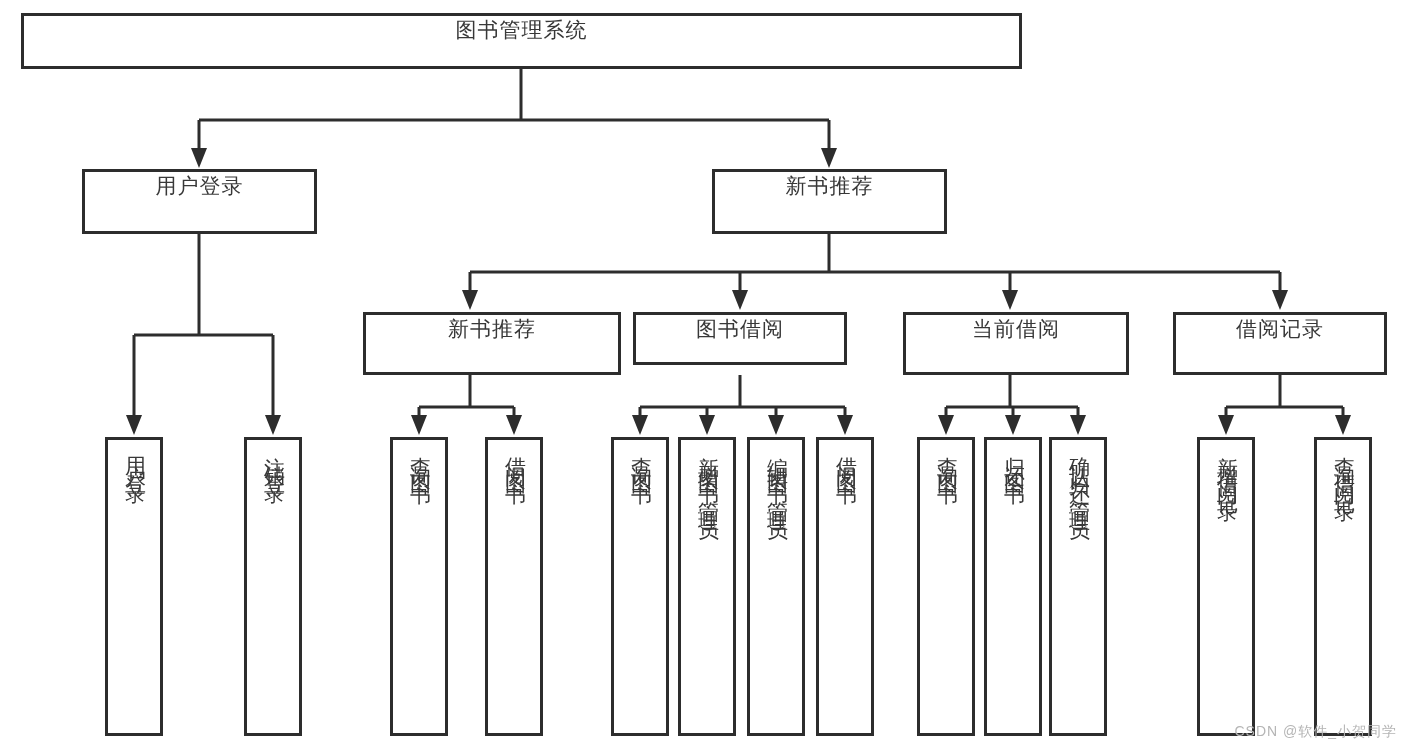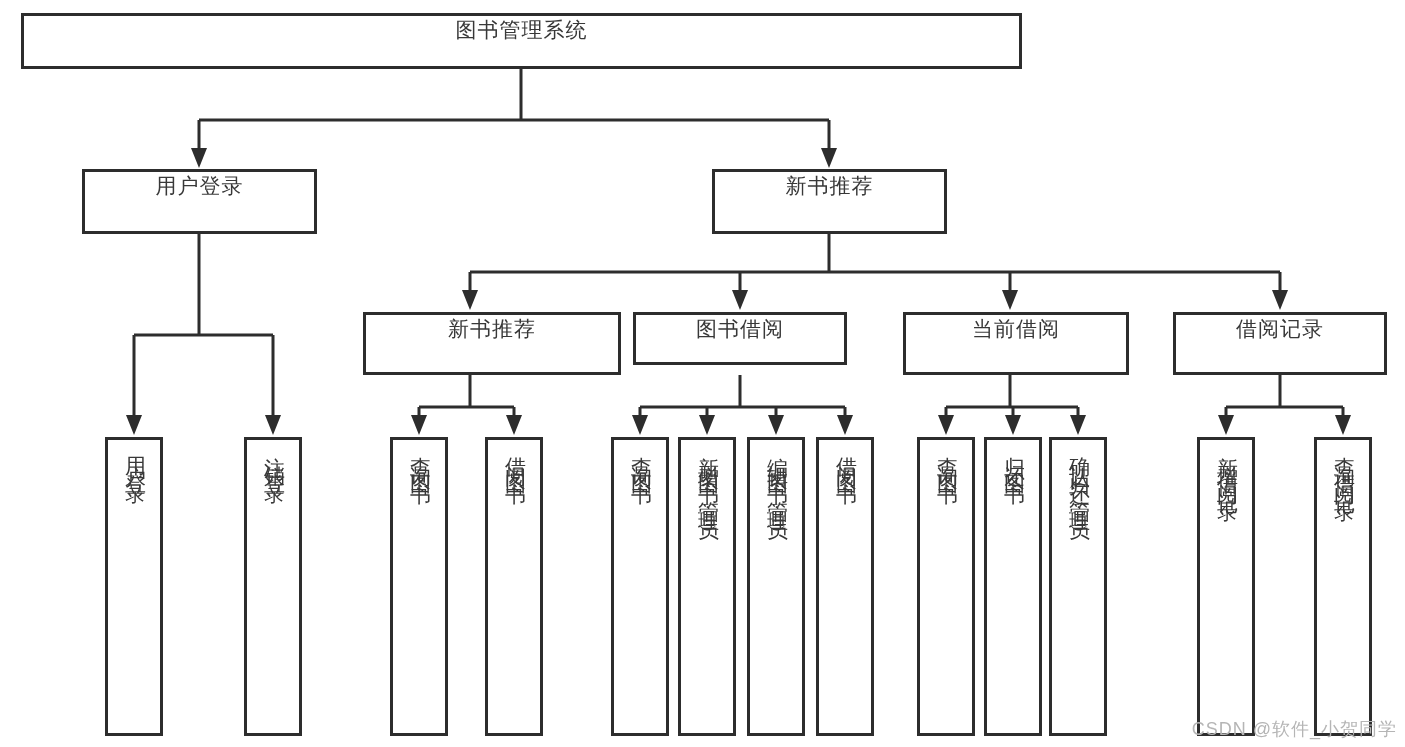--- a/index.html
+++ b/index.html
@@ -42,21 +42,21 @@
     line-height: 1;
     letter-spacing: 9px;
     white-space: nowrap;
     color: #383838;
   }
 
   .watermark {
     position: absolute;
     right: 8px;
     bottom: 6px;
-    font-size: 18px;
+    font-size: 14px;
     letter-spacing: 1px;
     color: #b5b5b5;
     white-space: nowrap;
   }
 </style>
 </head>
 <body>
 
 <div class="stage">
 

